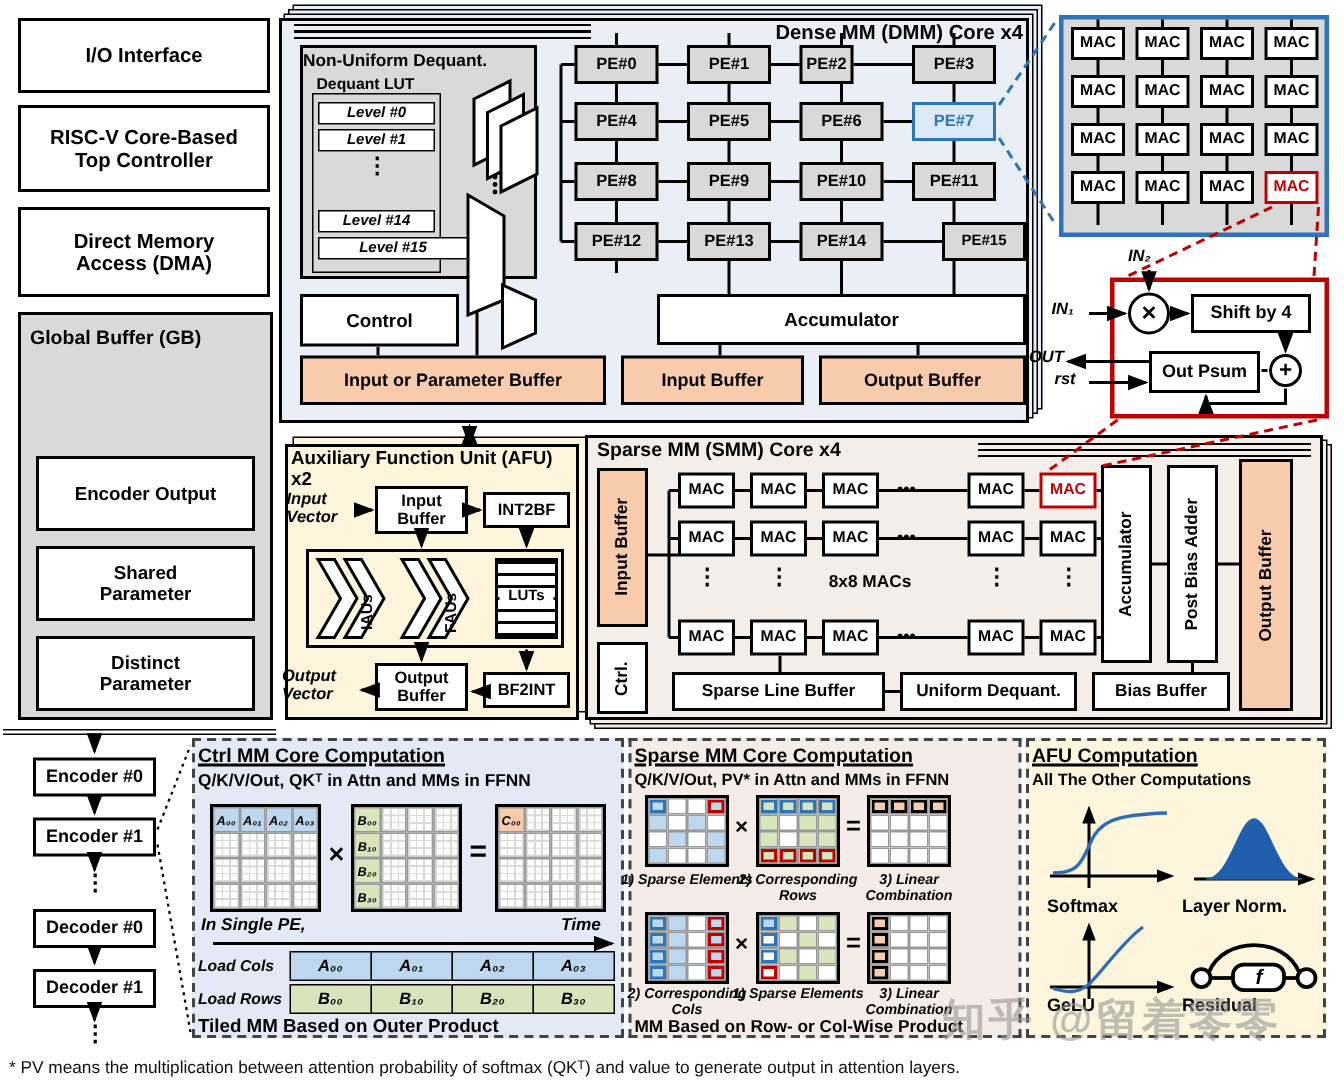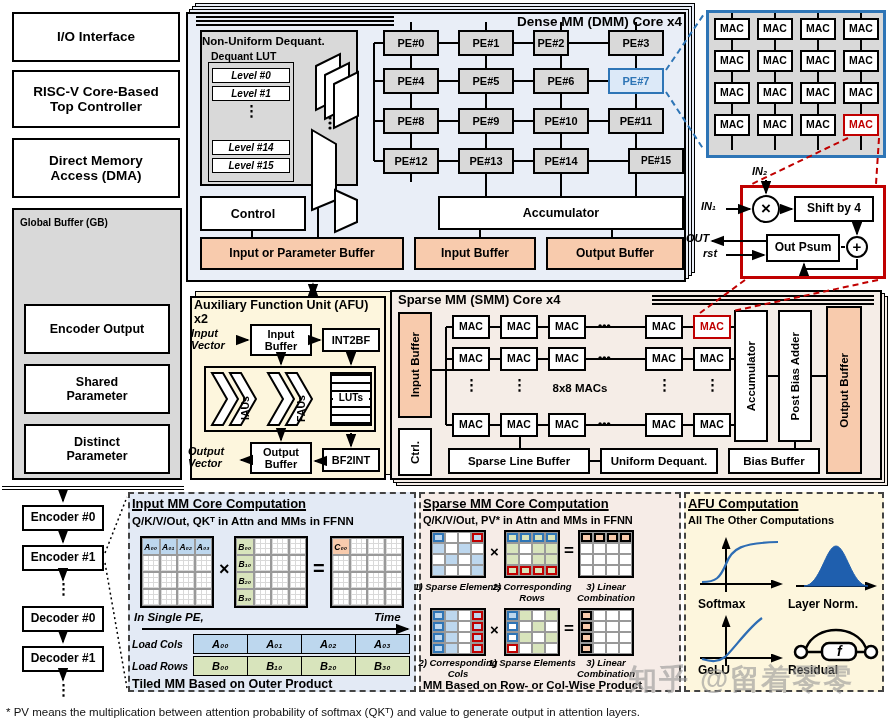--- a/index.html
+++ b/index.html
@@ -93,38 +93,38 @@
     <g stroke="#000" stroke-width="1.5">
       <line x1="290" y1="76" x2="299" y2="76"></line>
         <line x1="290" y1="160" x2="299" y2="153"></line>
     </g>
   </svg>
 
   <div class="box" style="left:12px;top:12px;width:168px;height:50px;font-size:13.5px">I/O Interface</div>
   <div class="box" style="left:12px;top:70px;width:168px;height:58px;font-size:13.5px;padding:0 8px">RISC-V Core-Based Top Controller</div>
   <div class="box" style="left:12px;top:138px;width:168px;height:60px;font-size:13.5px;padding:0 14px">Direct Memory Access (DMA)</div>
   <div class="box gray" style="left:12px;top:208px;width:170px;height:272px"></div>
-  <div class="lbl ctr" style="left:20px;top:218px;width:154px;font-size:10px;z-index:3">Global Buffer (GB)</div>
+  <div class="lbl ctr" style="left:20px;top:218px;width:154px;font-size:13px;z-index:3">Global Buffer (GB)</div>
   <div class="box" style="left:24px;top:304px;width:146px;height:50px;font-size:12.5px;z-index:3;padding:0 18px">Encoder Output</div>
   <div class="box" style="left:24px;top:364px;width:146px;height:50px;font-size:12.5px;z-index:3;padding:0 18px">Shared Parameter</div>
   <div class="box" style="left:24px;top:424px;width:146px;height:50px;font-size:12.5px;z-index:3;padding:0 18px">Distinct Parameter</div>
   <div class="abs" style="left:2px;top:486px;width:182px;height:4px;border-top:1.5px solid #000;border-bottom:1.5px solid #000;z-index:2"></div>
 
   <div class="lbl" style="left:400px;top:15px;width:282px;font-size:13.5px;text-align:right;z-index:3">Dense MM (DMM) Core x4</div>
   <div class="hstack" style="left:196px;top:16px;width:198px;height:10px;z-index:3"></div>
 
   <div class="box gray" style="left:200px;top:30px;width:158px;height:156px;z-index:3"></div>
   <div class="lbl ctr" style="left:202px;top:35px;width:154px;font-size:11.5px;z-index:4">Non-Uniform Dequant.</div>
   <div class="lbl" style="left:211px;top:51px;width:90px;font-size:10.5px;z-index:4">Dequant LUT</div>
   <div class="abs" style="left:208px;top:62px;width:86px;height:120px;border:1.5px solid #000;z-index:4"></div>
   <div class="box it" style="left:212px;top:68px;width:78px;height:15px;font-size:10px;border-width:1.5px;z-index:5">Level #0</div>
   <div class="box it" style="left:212px;top:86px;width:78px;height:15px;font-size:10px;border-width:1.5px;z-index:5">Level #1</div>
   <div class="dots-v" style="left:244px;top:108px;width:14px;z-index:5">⋮</div>
   <div class="box it" style="left:212px;top:140px;width:78px;height:15px;font-size:10px;border-width:1.5px;z-index:5">Level #14</div>
-  <div class="box it" style="left:212px;top:158px;width:78px;height:15px;font-size:10px;border-width:1.5px;z-index:5">Level #15</div>
+  <div class="box it" style="left:212px;top:158px;width:100px;height:15px;font-size:10px;border-width:1.5px;z-index:5">Level #15</div>
 
   <svg width="70" height="162" viewBox="0 0 70 162" style="left:290px;top:52px;z-index:4">
     <g fill="#fff" stroke="#000" stroke-width="2">
       <polygon points="26,14 50,2 50,46 26,58"></polygon>
       <polygon points="35,23 59,11 59,55 35,67"></polygon>
       <polygon points="44,32 68,20 68,64 44,76"></polygon>
       <polygon points="22,78 46,92 46,148 22,158"></polygon>
     </g>
     <g fill="#000">
       <circle cx="40" cy="66" r="1.6"></circle>
@@ -263,21 +263,21 @@
   <div class="box" style="left:22px;top:545px;width:82px;height:26px;font-size:12px;z-index:3">Encoder #1</div>
   <div class="dots-v" style="left:56px;top:586px;width:14px;z-index:3">⋮</div>
   <div class="box" style="left:22px;top:606px;width:82px;height:26px;font-size:12px;z-index:3">Decoder #0</div>
   <div class="box" style="left:22px;top:646px;width:82px;height:26px;font-size:12px;z-index:3">Decoder #1</div>
   <div class="dots-v" style="left:56px;top:687px;width:14px;z-index:3">⋮</div>
 
   <div class="dashedp" style="left:128px;top:492px;width:288px;height:200px;background:#e3eaf5;z-index:1"></div>
   <div class="dashedp" style="left:419px;top:492px;width:262px;height:200px;background:#f6ece7;z-index:1"></div>
   <div class="dashedp" style="left:684px;top:492px;width:200px;height:200px;background:#fdf6dd;z-index:1"></div>
 
-  <div class="lbl ctr underline" style="left:132px;top:497px;width:280px;font-size:13px;z-index:3">Input MM Core Computation</div>
+  <div class="lbl ctr underline" style="left:132px;top:497px;width:280px;font-size:13px;z-index:3">Ctrl MM Core Computation</div>
   <div class="lbl ctr" style="left:132px;top:515px;width:280px;font-size:11.5px;z-index:3">Q/K/V/Out, QKᵀ in Attn and MMs in FFNN</div>
   <div class="mgrid" style="left:140px;top:536px;width:74px;height:72px;z-index:3">
       <div class="mcell t-b">A₀₀</div>
       <div class="mcell t-b">A₀₁</div>
       <div class="mcell t-b">A₀₂</div>
       <div class="mcell t-b">A₀₃</div>
       <div class="mcell t-t"></div>
       <div class="mcell t-t"></div>
       <div class="mcell t-t"></div>
       <div class="mcell t-t"></div>

